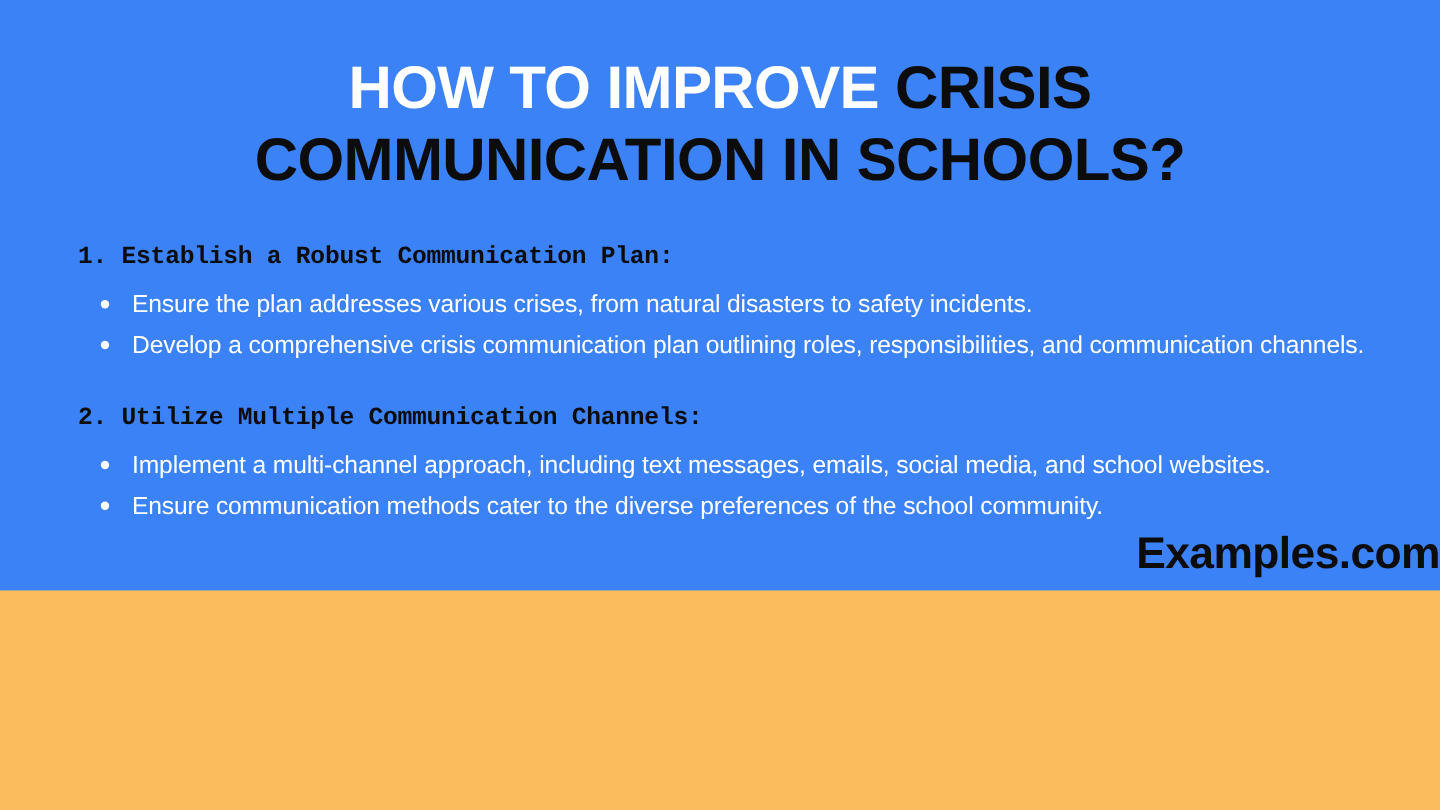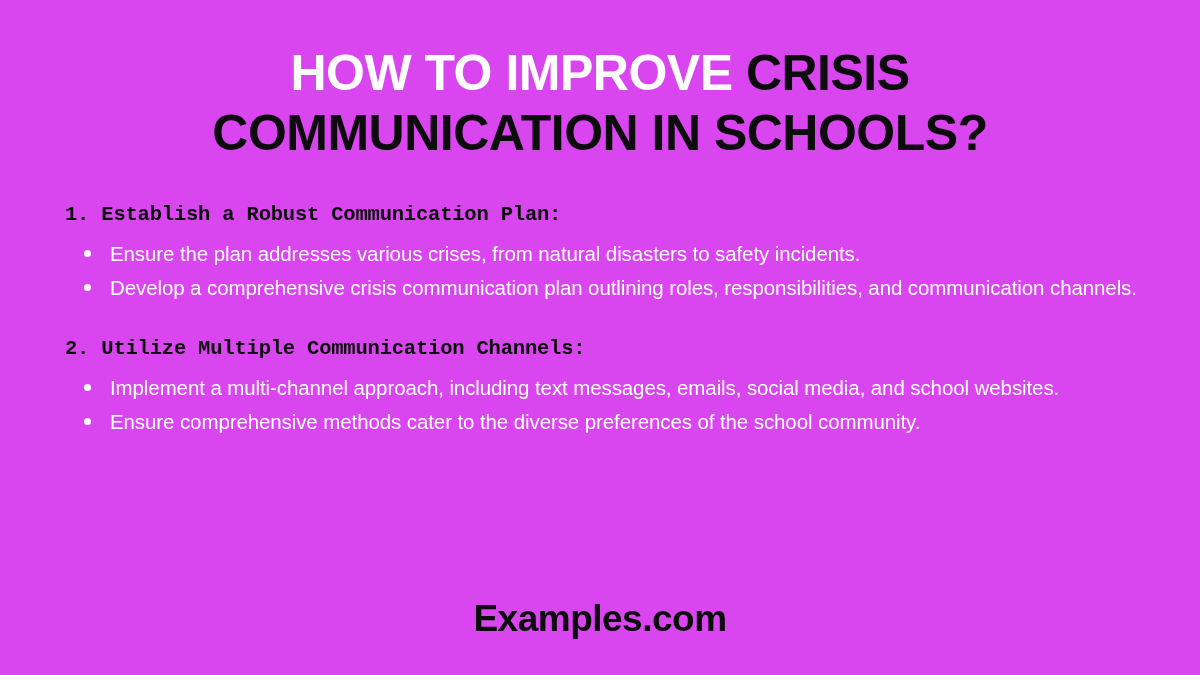--- a/index.html
+++ b/index.html
@@ -9,23 +9,23 @@
   body {
     width: 1200px;
     height: 675px;
     background: #fbbc5c;
     font-family: "Liberation Sans", sans-serif;
     overflow: hidden;
   }
   .slide {
     position: relative;
     width: 1200px;
-    height: 675px;
+    height: 492px;
     box-sizing: border-box;
-    background: #d946ef;
+    background: #3b82f6;
     display: flex;
     flex-direction: column;
   }
 
   
   .title-block {
     padding: 44px 60px 0 60px;
     text-align: center;
   }
   .title-line {
@@ -83,21 +83,21 @@
     background: #ffffff;
   }
   .bullet.justified .bullet-text {
     display: block;
     text-align: justify;
     text-align-last: left;
   }
 
   
   .footer {
-    text-align: center;
+    text-align: right;
     padding-bottom: 34px;
   }
   .brand {
     font-family: "Liberation Sans", sans-serif;
     font-weight: bold;
     font-size: 37px;
     line-height: 44px;
     color: #0c0c0c;
     letter-spacing: -0.5px;
   }
@@ -130,21 +130,21 @@
 
     <div class="section">
       <div class="section-heading">2. Utilize Multiple Communication Channels:</div>
       <ul class="bullets">
         <li class="bullet justified">
           <span class="bullet-dot"></span>
           <span class="bullet-text">Implement a multi-channel approach, including text messages, emails, social media, and school websites.</span>
         </li>
         <li class="bullet justified">
           <span class="bullet-dot"></span>
-          <span class="bullet-text">Ensure comprehensive methods cater to the diverse preferences of the school community.</span>
+          <span class="bullet-text">Ensure communication methods cater to the diverse preferences of the school community.</span>
         </li>
       </ul>
     </div>
 
   </div>
 
   <div class="footer">
     <div class="brand">Examples.com</div>
   </div>
 

